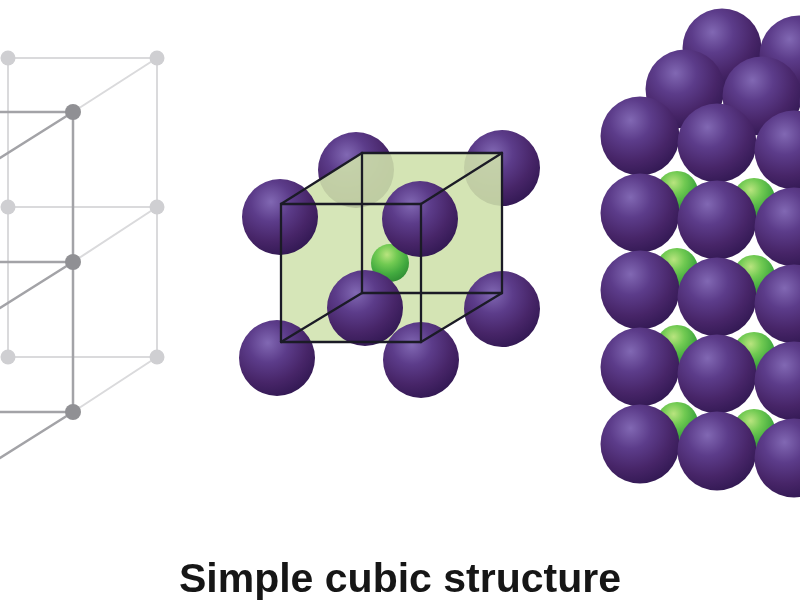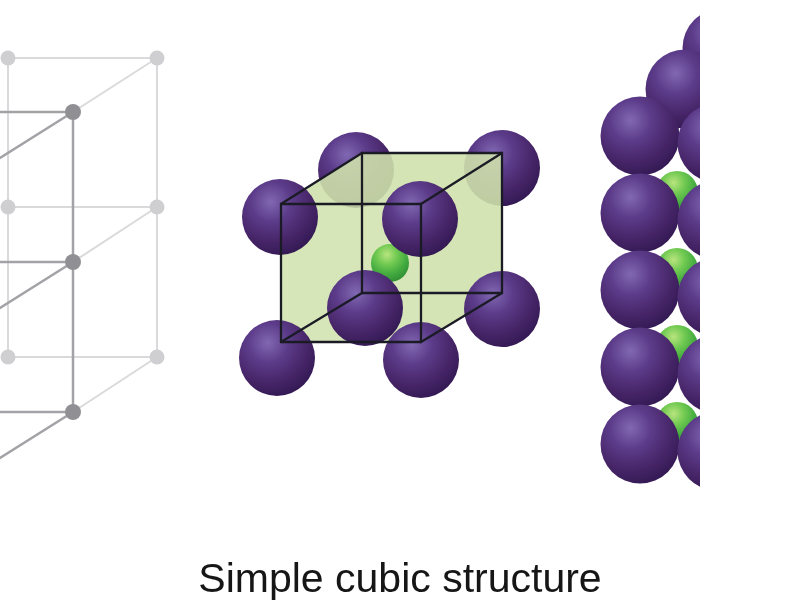--- a/index.html
+++ b/index.html
@@ -1,17 +1,17 @@
 <!DOCTYPE html>
 <html><head>
 <meta charset="utf-8">
 <style>
   html,body{margin:0;padding:0;background:#fff;}
-  .stage{position:relative;width:700px;height:600px;background:#fff;overflow:hidden;
-         font-family:"Liberation Sans",sans-serif;}
+  .stage{position:relative;width:800px;height:600px;background:#fff;overflow:hidden;
+         font-family:"Liberation Sans",sans-serif;font-weight:bold;}
   .stage svg{position:absolute;left:0;top:0;width:800px;height:600px;display:block;}
   .caption{position:absolute;left:0;top:556px;width:800px;text-align:center;
            font-size:41px;line-height:1.1;letter-spacing:0px;color:#161616;
            font-family:"Liberation Sans",sans-serif;}
 </style>
 </head>
 <body>
 
 <div class="stage">
   <svg viewBox="0 0 800 600">

